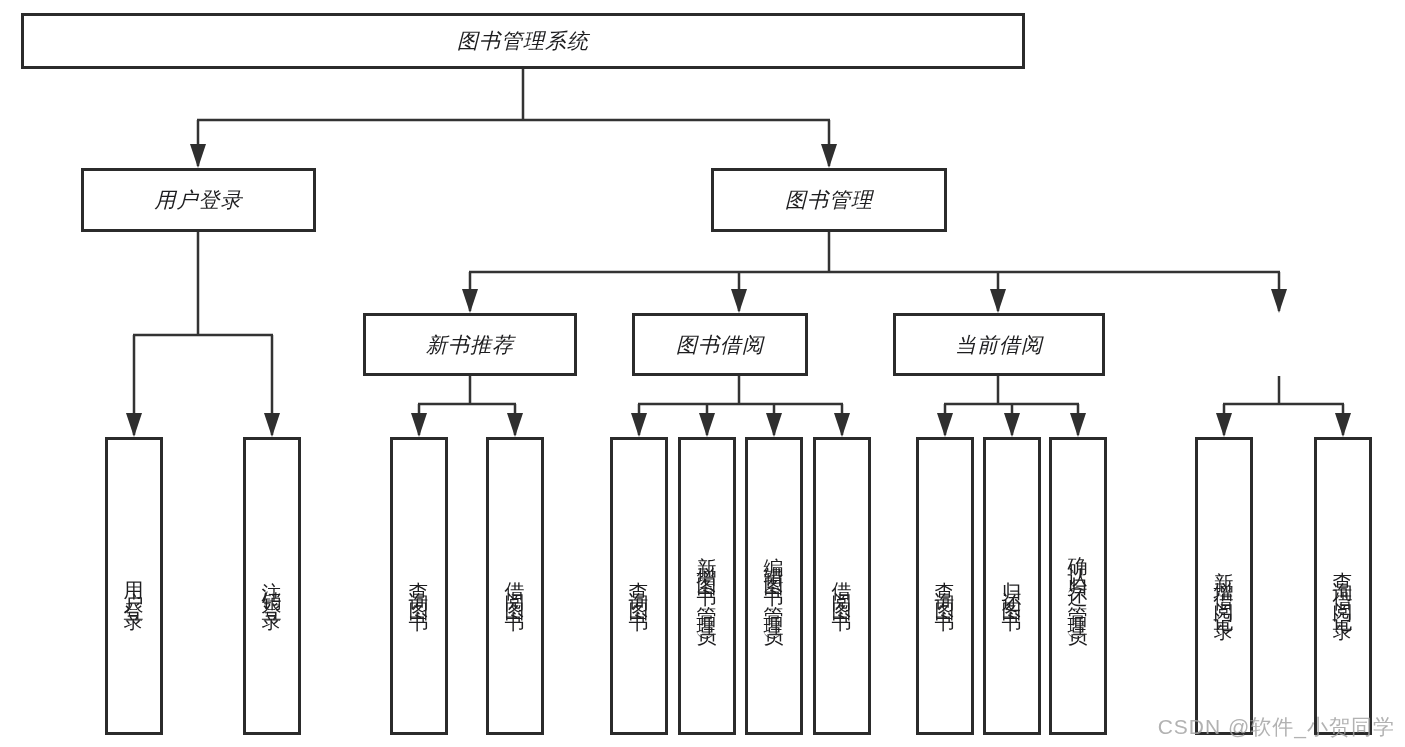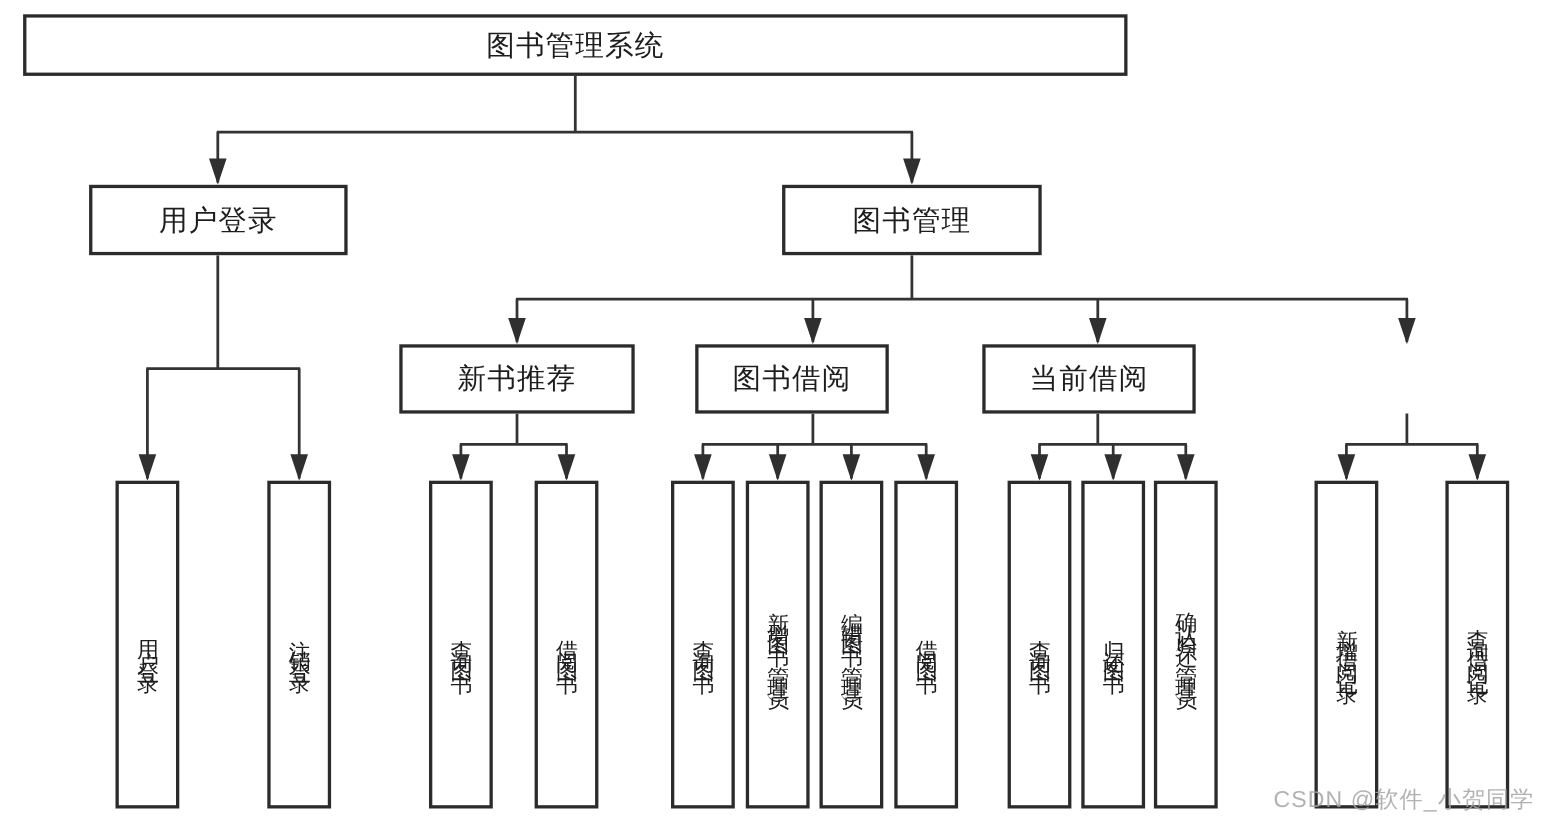--- a/index.html
+++ b/index.html
@@ -15,23 +15,24 @@
   .node {
     position: absolute;
     background: #ffffff;
     border: 3px solid #2b2b2b;
     display: flex;
     align-items: center;
     justify-content: center;
     color: #1d1d1f;
   }
   .hbox .label {
-    font-size: 26px;
+    font-size: 21px;
     letter-spacing: 1px;
     white-space: nowrap;
+    font-style: italic;
   }
   .vbox .label {
     writing-mode: vertical-rl;
     text-orientation: mixed;
     font-size: 20px;
     letter-spacing: 10px;
     line-height: 1;
   }
   #connectors {
     position: absolute;
@@ -122,21 +123,21 @@
   <div class="node hbox" style="left:363px; top:313px; width:214px; height:63px;">
     <span class="label">新书推荐</span>
   </div>
 
   <div class="node hbox" style="left:711px; top:168px; width:236px; height:64px;">
     <span class="label">图书管理</span>
   </div>
   <div class="node hbox" style="left:632px; top:313px; width:176px; height:63px;">
     <span class="label">图书借阅</span>
   </div>
-  <div class="node hbox" style="left:893px; top:313px; width:194px; height:63px;">
+  <div class="node hbox" style="left:893px; top:313px; width:212px; height:63px;">
     <span class="label">当前借阅</span>
   </div>
 
   <div class="node vbox" style="left:105px; top:437px; width:58px; height:298px;">
     <span class="label">用户登录</span>
   </div>
   <div class="node vbox" style="left:243px; top:437px; width:58px; height:298px;">
     <span class="label">注销登录</span>
   </div>
 

